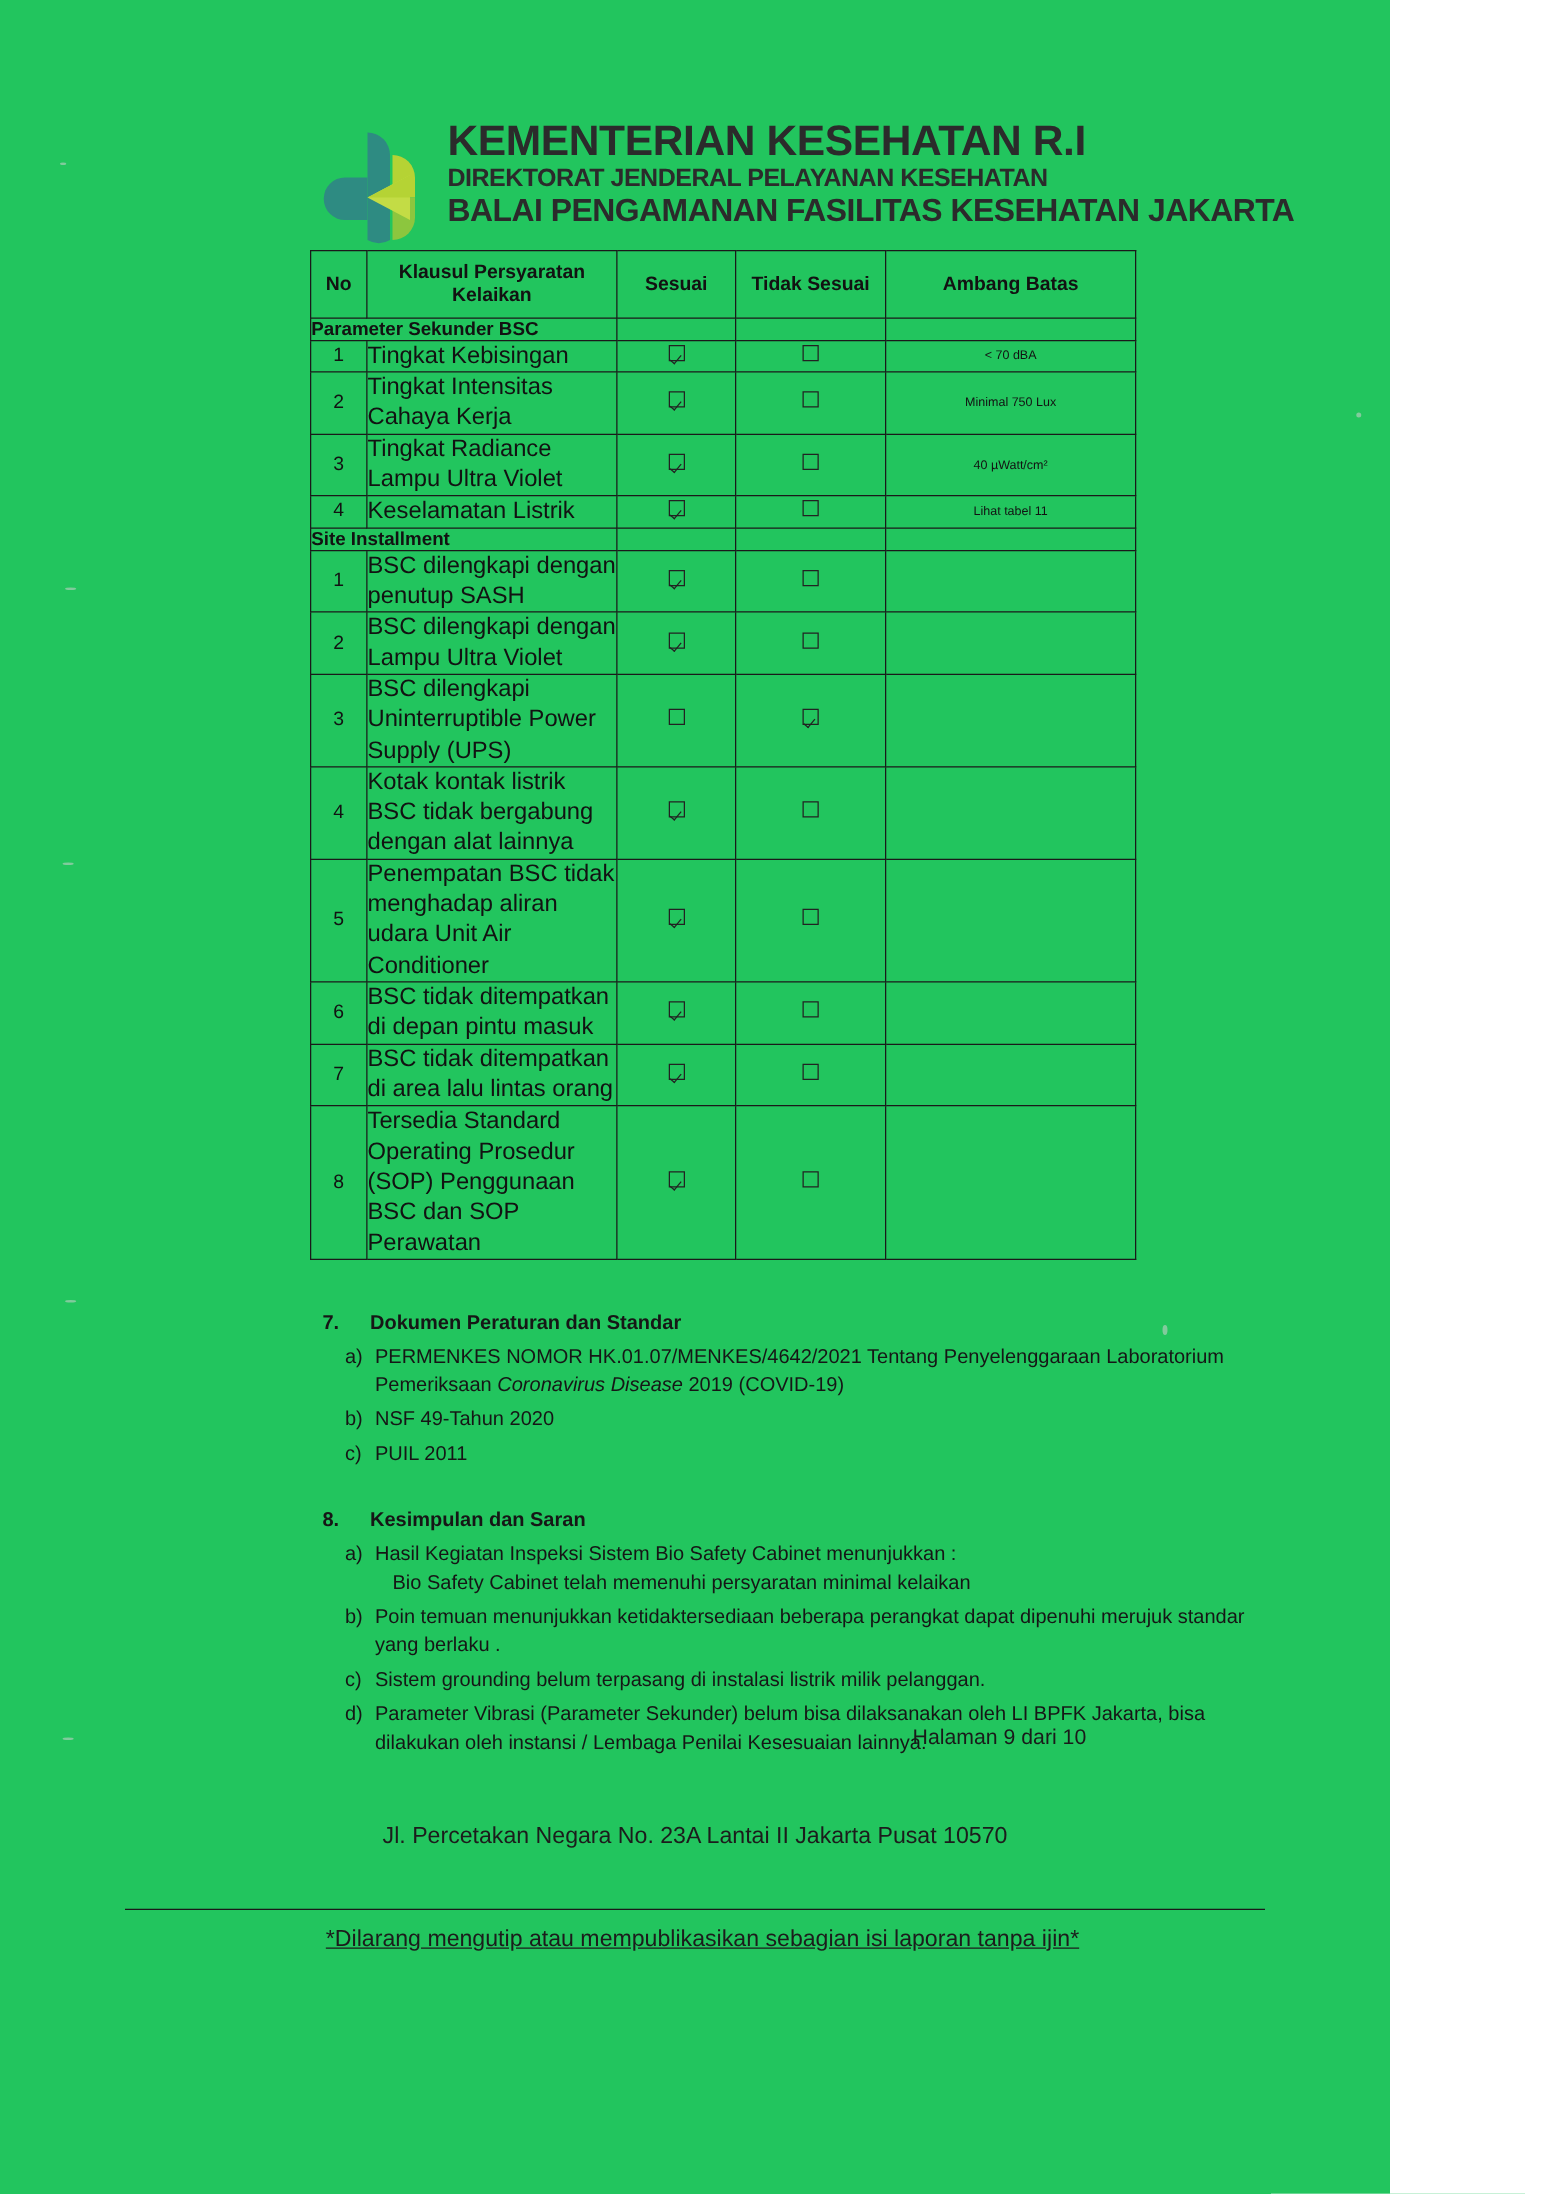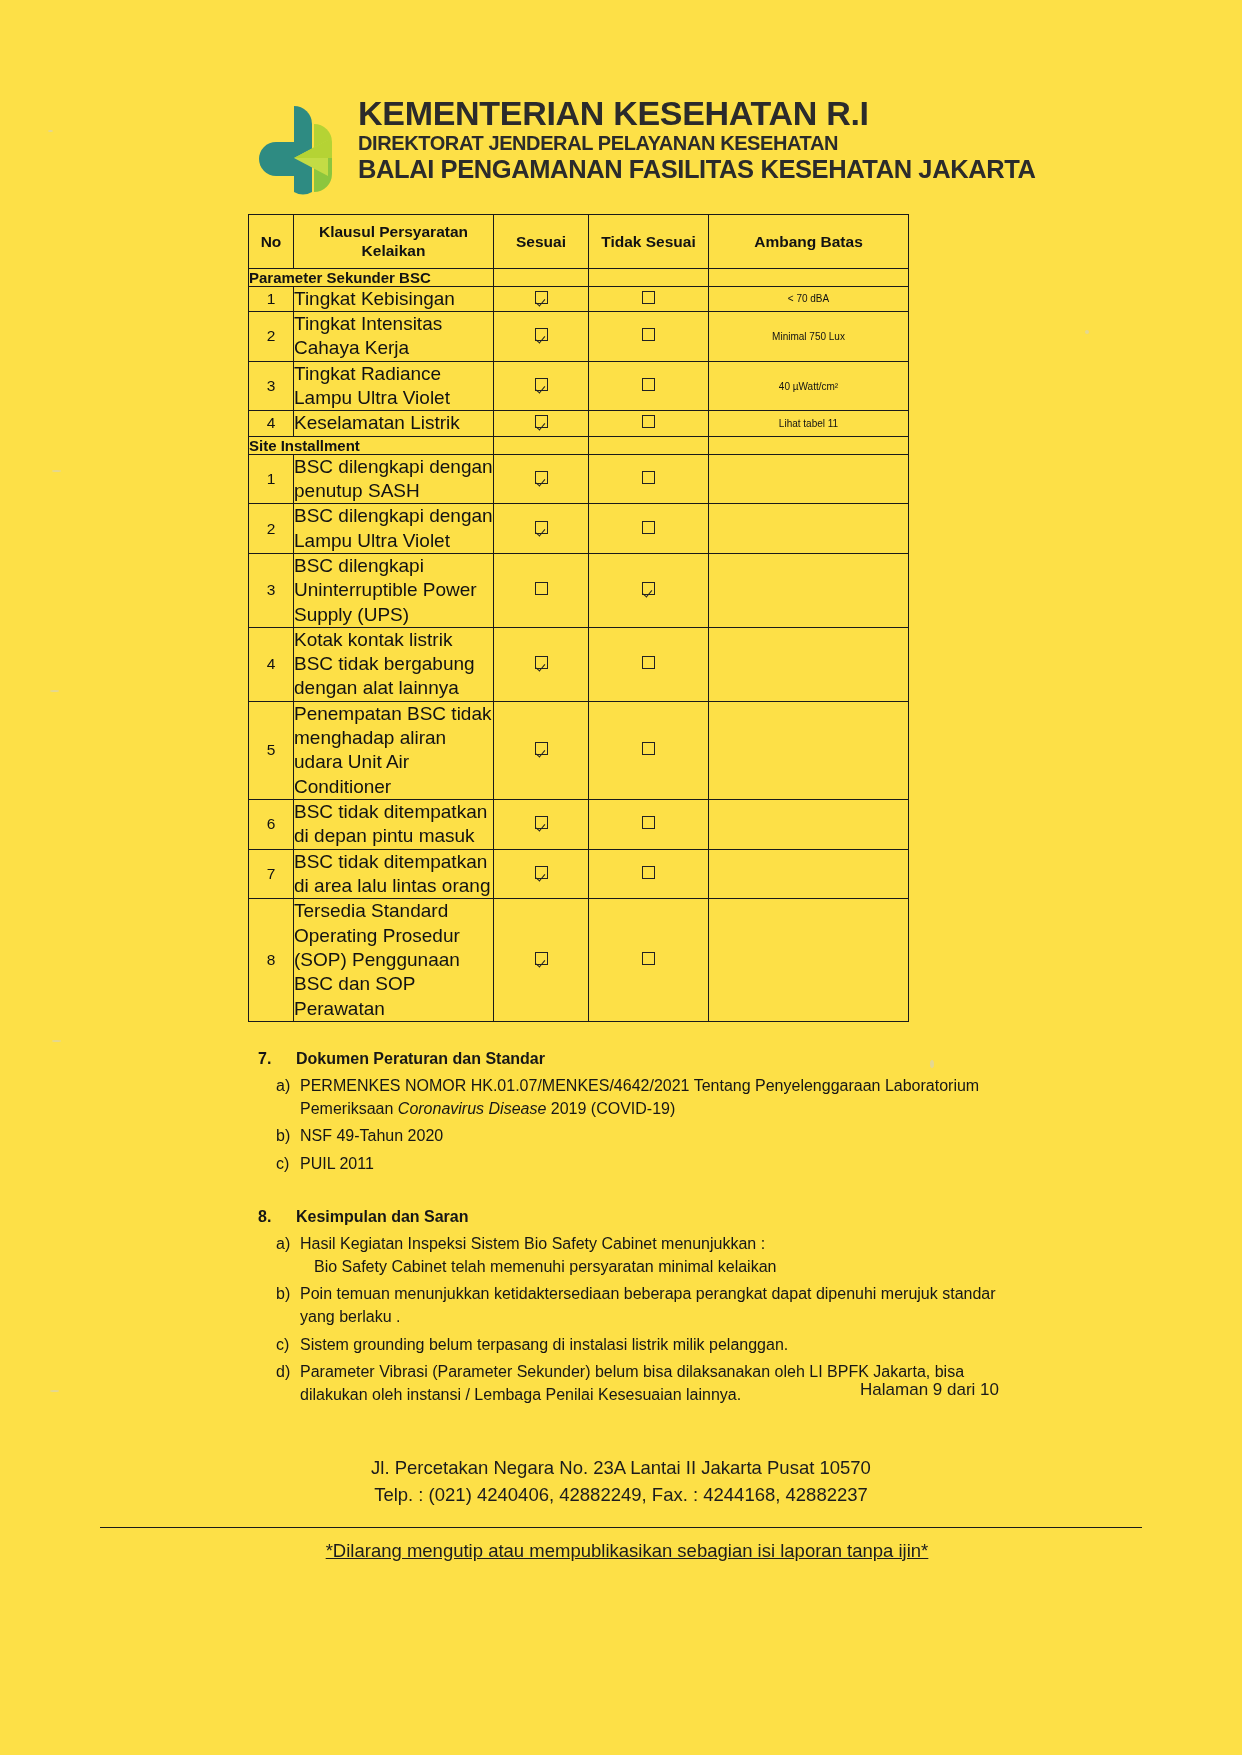--- a/index.html
+++ b/index.html
@@ -10,23 +10,23 @@
     width: 1242px;
     height: 1755px;
     background: #ffffff;
     font-family: "Liberation Sans", sans-serif;
     color: #111;
     position: relative;
     overflow: hidden;
   }
   .page {
     position: relative;
-    width: 1242px;
+    width: 1112px;
     height: 1755px;
-    background: #fde047;
+    background: #22c55e;
   }
 
   
   .letterhead {
     position: absolute;
     left: 248px;
     top: 92px;
     width: 700px;
     display: flex;
     align-items: flex-start;
@@ -75,21 +75,20 @@
     left: 248px;
     top: 200px;
     width: 660px;
   }
   table.checklist {
     border-collapse: collapse;
     width: 660px;
     table-layout: fixed;
     font-size: 15.5px;
     color: #121212;
-    margin-top: 14px;
   }
   table.checklist td, table.checklist th {
     border: 1.4px solid #1a1a1a;
     padding: 0;
     vertical-align: middle;
   }
   col.c-no      { width: 45px; }
   col.c-klausul { width: 200px; }
   col.c-sesuai  { width: 95px; }
   col.c-tidak   { width: 120px; }
@@ -443,20 +442,19 @@
           </li>
         </ol>
     </div>
 
   </div>
 
   <div class="page-num">Halaman 9 dari 10</div>
 
   <div class="addr">
     <div>Jl. Percetakan Negara No. 23A Lantai II Jakarta Pusat 10570</div>
-    <div>Telp. : (021) 4240406, 42882249, Fax. : 4244168, 42882237</div>
   </div>
 
   <div class="rule"></div>
 
   <div class="disclaimer">*Dilarang mengutip atau mempublikasikan sebagian isi laporan tanpa ijin*</div>
 
 </div>
 
 </body></html>

